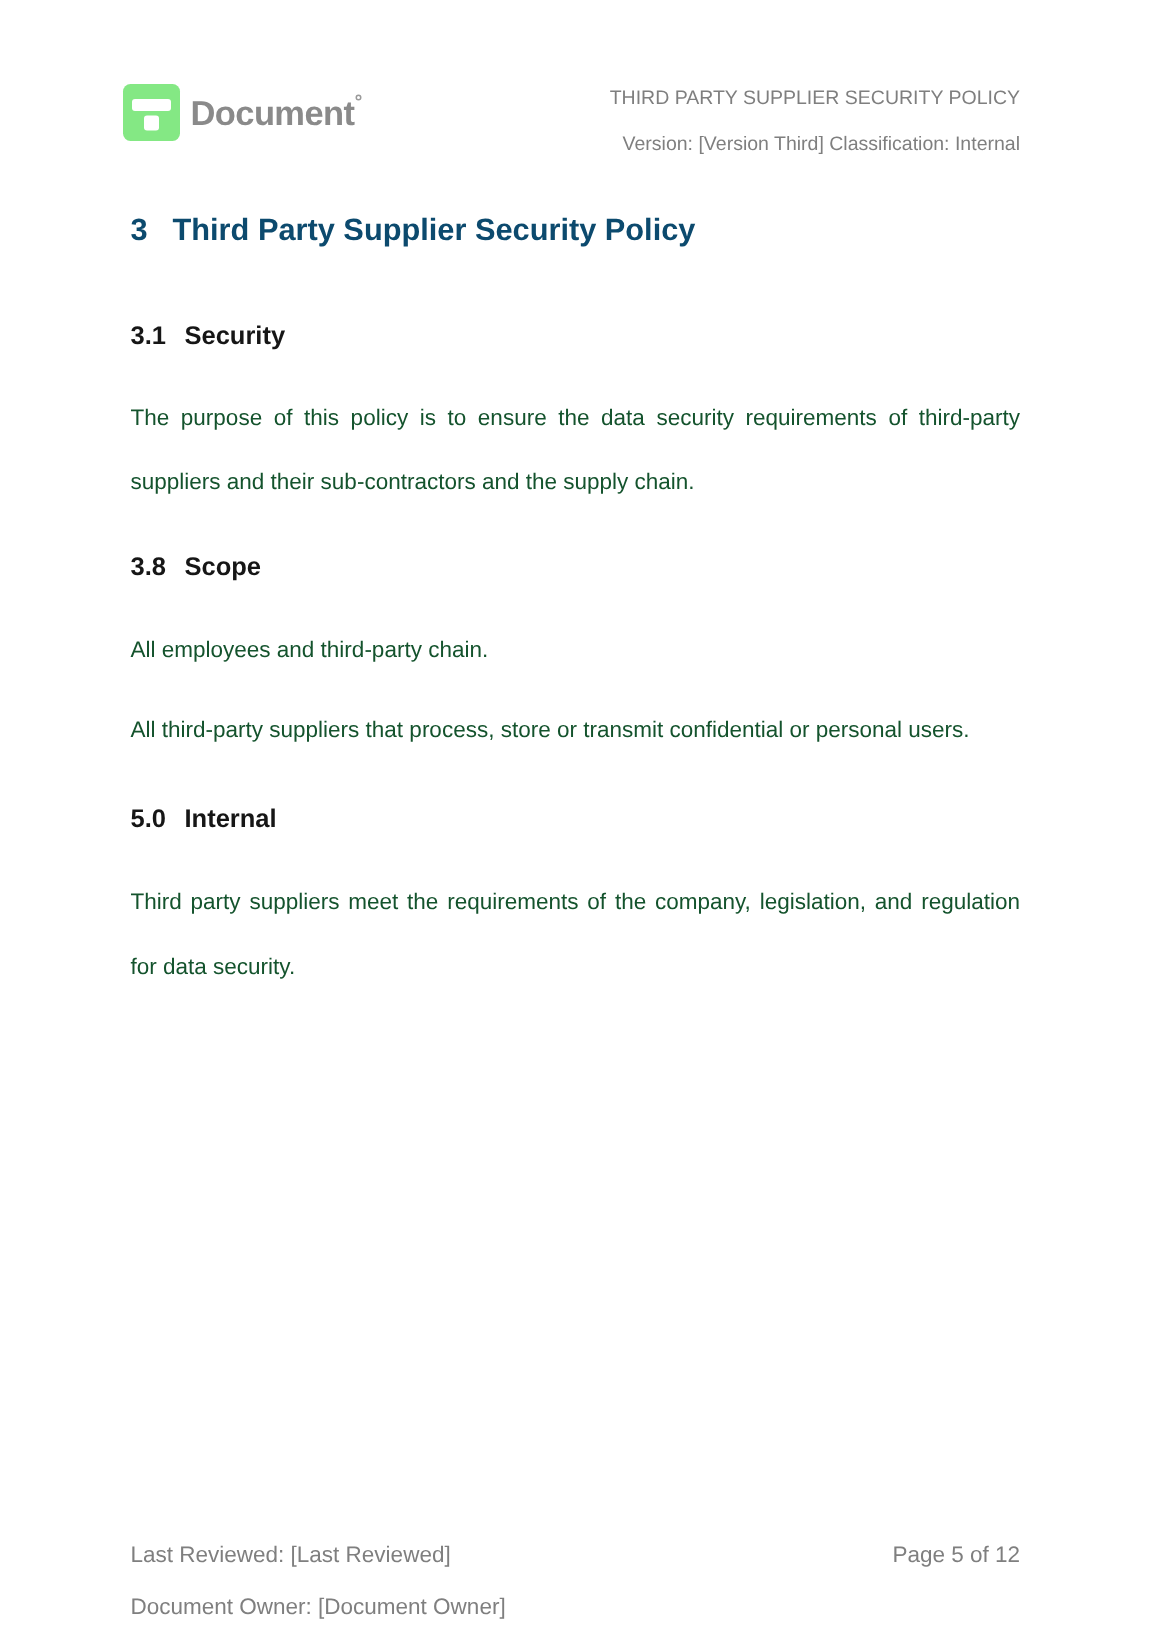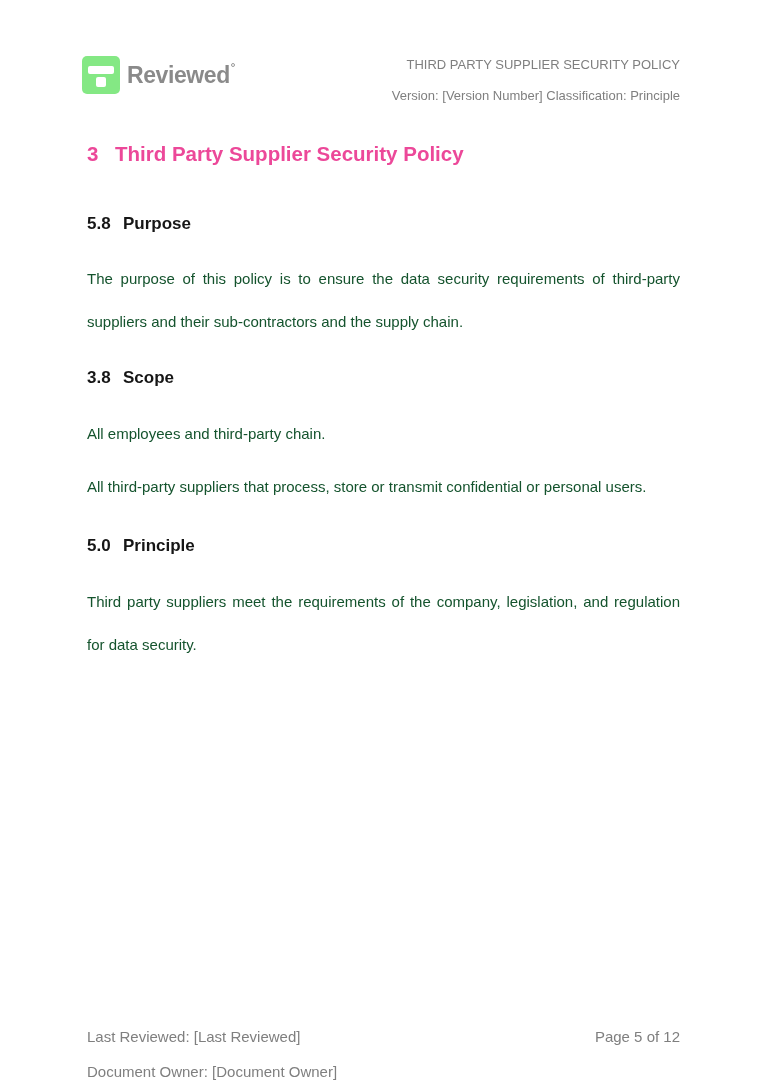--- a/index.html
+++ b/index.html
@@ -86,21 +86,21 @@
 
   
   .content {
     padding: 0 88px 0 87px;
   }
   h1.doc-h1 {
     margin-top: 31px;
     font-size: 20.5px;
     line-height: 24px;
     font-weight: bold;
-    color: #ec4899;
+    color: #0c4a6e;
     letter-spacing: 0;
   }
   h1.doc-h1 .hnum {
     display: inline-block;
     min-width: 28px;
   }
   h2.doc-h2 {
     font-size: 17px;
     line-height: 20px;
     font-weight: bold;
@@ -142,40 +142,40 @@
 <body>
 
 <div class="page">
 
   <header class="header">
     <div class="logo-row">
       <div class="logo-mark">
         <div class="logo-bar"></div>
         <div class="logo-stem"></div>
       </div>
-      <div class="logo-text"><span>Reviewed</span><span class="tm-dot"></span></div>
+      <div class="logo-text"><span>Document</span><span class="tm-dot"></span></div>
     </div>
     <div class="header-right">
       <div class="doc-title">THIRD PARTY SUPPLIER SECURITY POLICY</div>
-      <div class="doc-meta">Version: [Version Number] Classification: Principle</div>
+      <div class="doc-meta">Version: [Version Third] Classification: Internal</div>
     </div>
   </header>
 
   <main class="content">
 
     <h1 class="doc-h1"><span class="hnum">3</span><span>Third Party Supplier Security Policy</span></h1>
 
-    <h2 class="doc-h2 mt48"><span class="hnum">5.8</span><span>Purpose</span></h2>
+    <h2 class="doc-h2 mt48"><span class="hnum">3.1</span><span>Security</span></h2>
     <p class="body first">The purpose of this policy is to ensure the data security requirements of third-party suppliers and their sub-contractors and the supply chain.</p>
 
     <h2 class="doc-h2 mt25"><span class="hnum">3.8</span><span>Scope</span></h2>
     <p class="body">All employees and third-party chain.</p>
     <p class="body tight">All third-party suppliers that process, store or transmit confidential or personal users.</p>
 
-    <h2 class="doc-h2 mt28"><span class="hnum">5.0</span><span>Principle</span></h2>
+    <h2 class="doc-h2 mt28"><span class="hnum">5.0</span><span>Internal</span></h2>
     <p class="body">Third party suppliers meet the requirements of the company, legislation, and regulation for data security.</p>
 
   </main>
 
   <footer class="footer">
     <div class="footer-row">
       <span>Last Reviewed: [Last Reviewed]</span>
       <span>Page 5 of 12</span>
     </div>
     <div class="footer-row">

